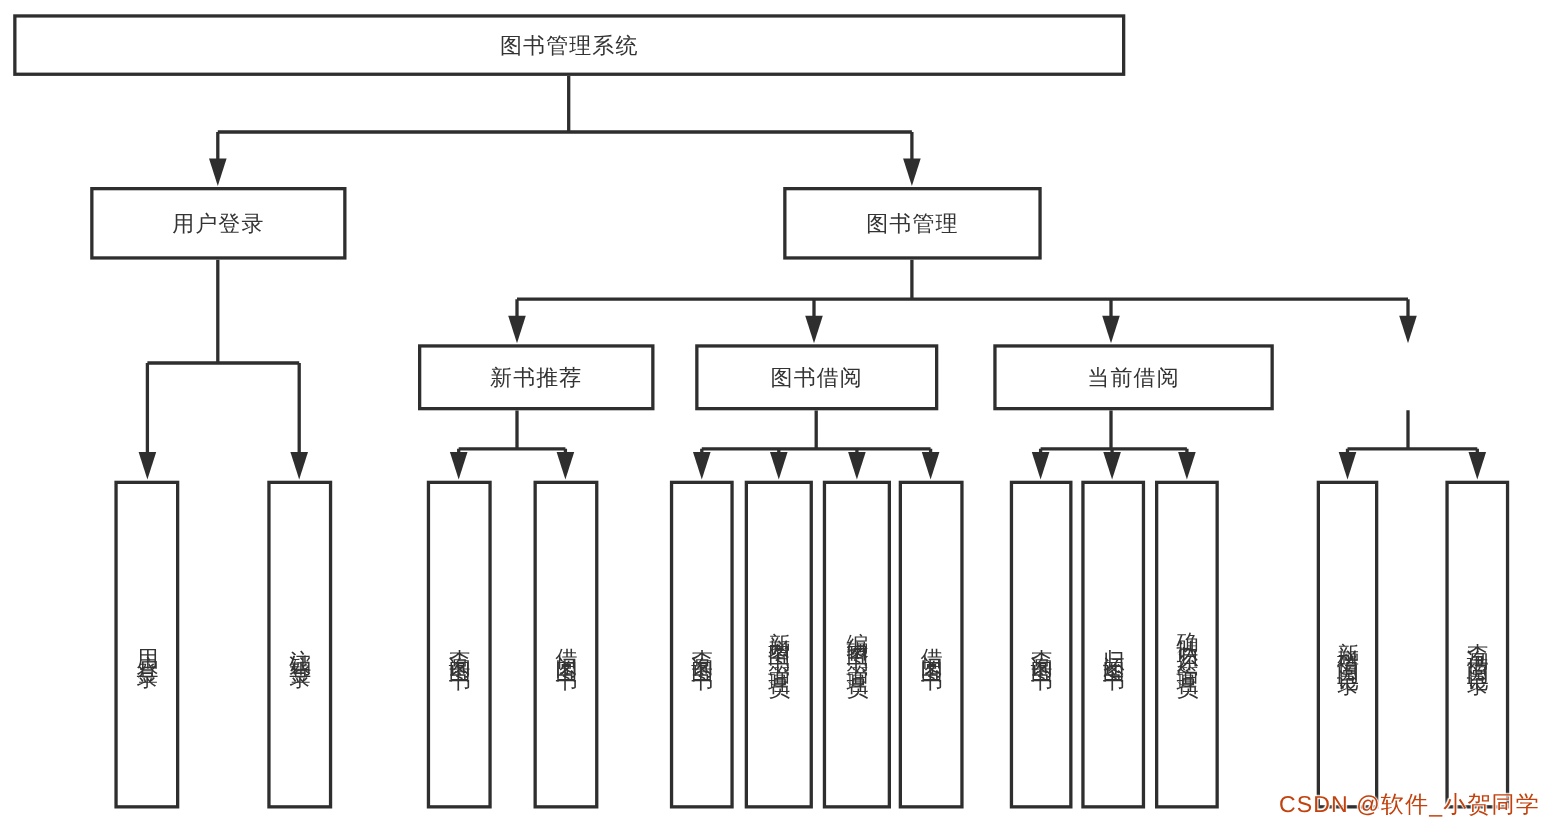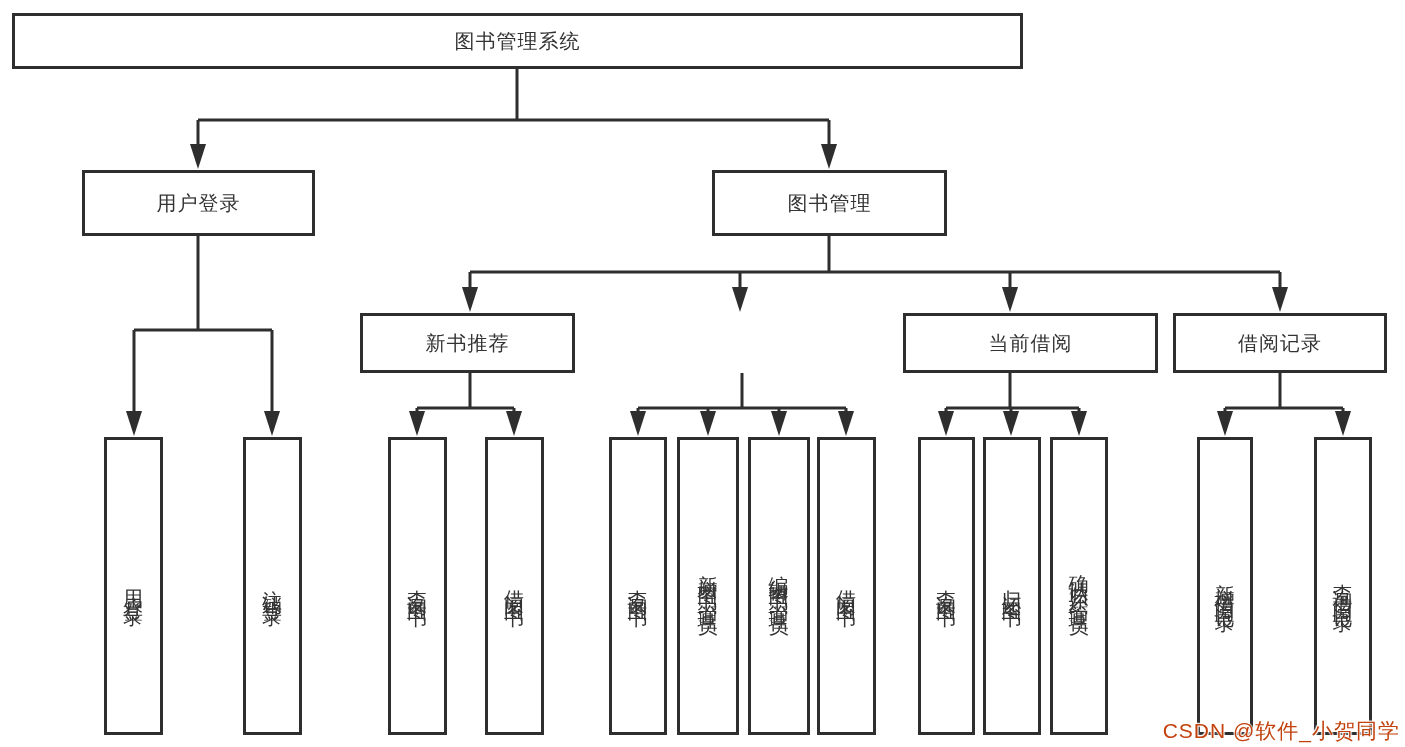--- a/index.html
+++ b/index.html
@@ -92,28 +92,28 @@
     <span>图书管理系统</span>
   </div>
 
   <div class="box hbox" style="left:82px; top:170px; width:233px; height:66px;">
     <span>用户登录</span>
   </div>
   <div class="box hbox" style="left:712px; top:170px; width:235px; height:66px;">
     <span>图书管理</span>
   </div>
 
-  <div class="box hbox" style="left:360px; top:313px; width:215px; height:60px;">
+  <div class="box hbox" style="left:380px; top:313px; width:215px; height:60px;">
     <span>新书推荐</span>
+  </div>
+  <div class="box hbox" style="left:632px; top:313px; width:221px; height:60px;">
+    <span>图书借阅</span>
   </div>
   <div class="box hbox" style="left:903px; top:313px; width:255px; height:60px;">
     <span>当前借阅</span>
-  </div>
-  <div class="box hbox" style="left:1173px; top:313px; width:214px; height:60px;">
-    <span>借阅记录</span>
   </div>
 
   <div class="box vbox" style="left:104px; top:437px; width:59px; height:298px;">
     <span>用户登录</span>
   </div>
   <div class="box vbox" style="left:243px; top:437px; width:59px; height:298px;">
     <span>注销登录</span>
   </div>
 
   <div class="box vbox" style="left:388px; top:437px; width:59px; height:298px;">

